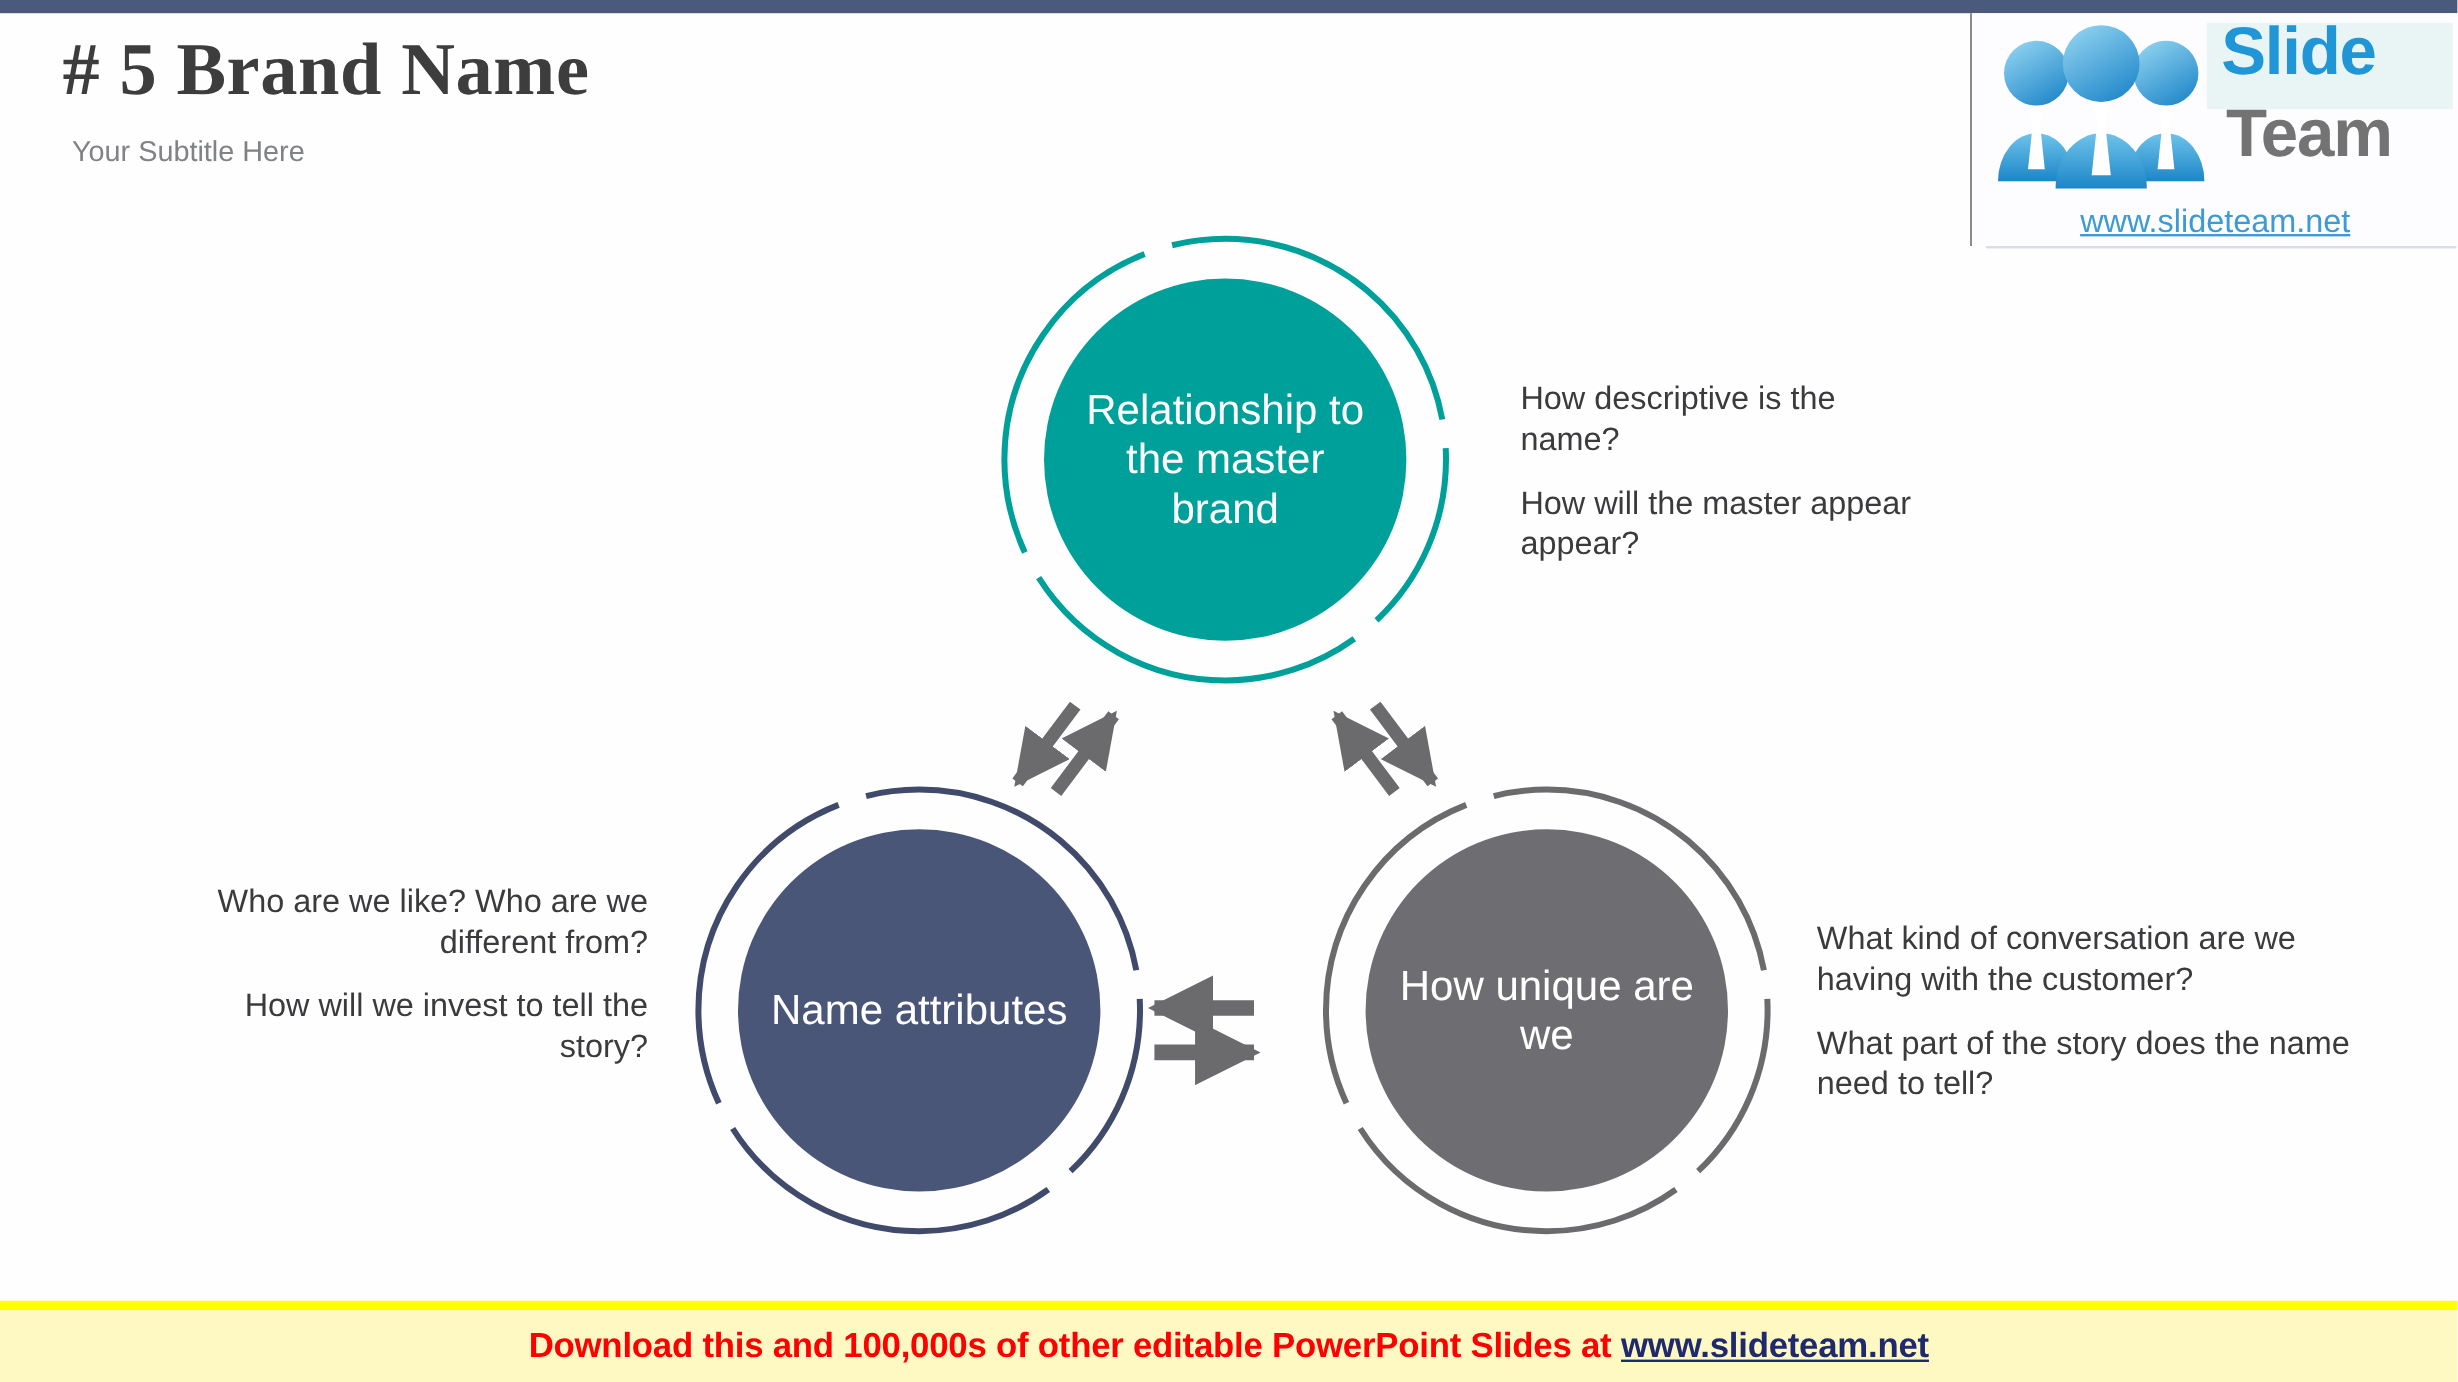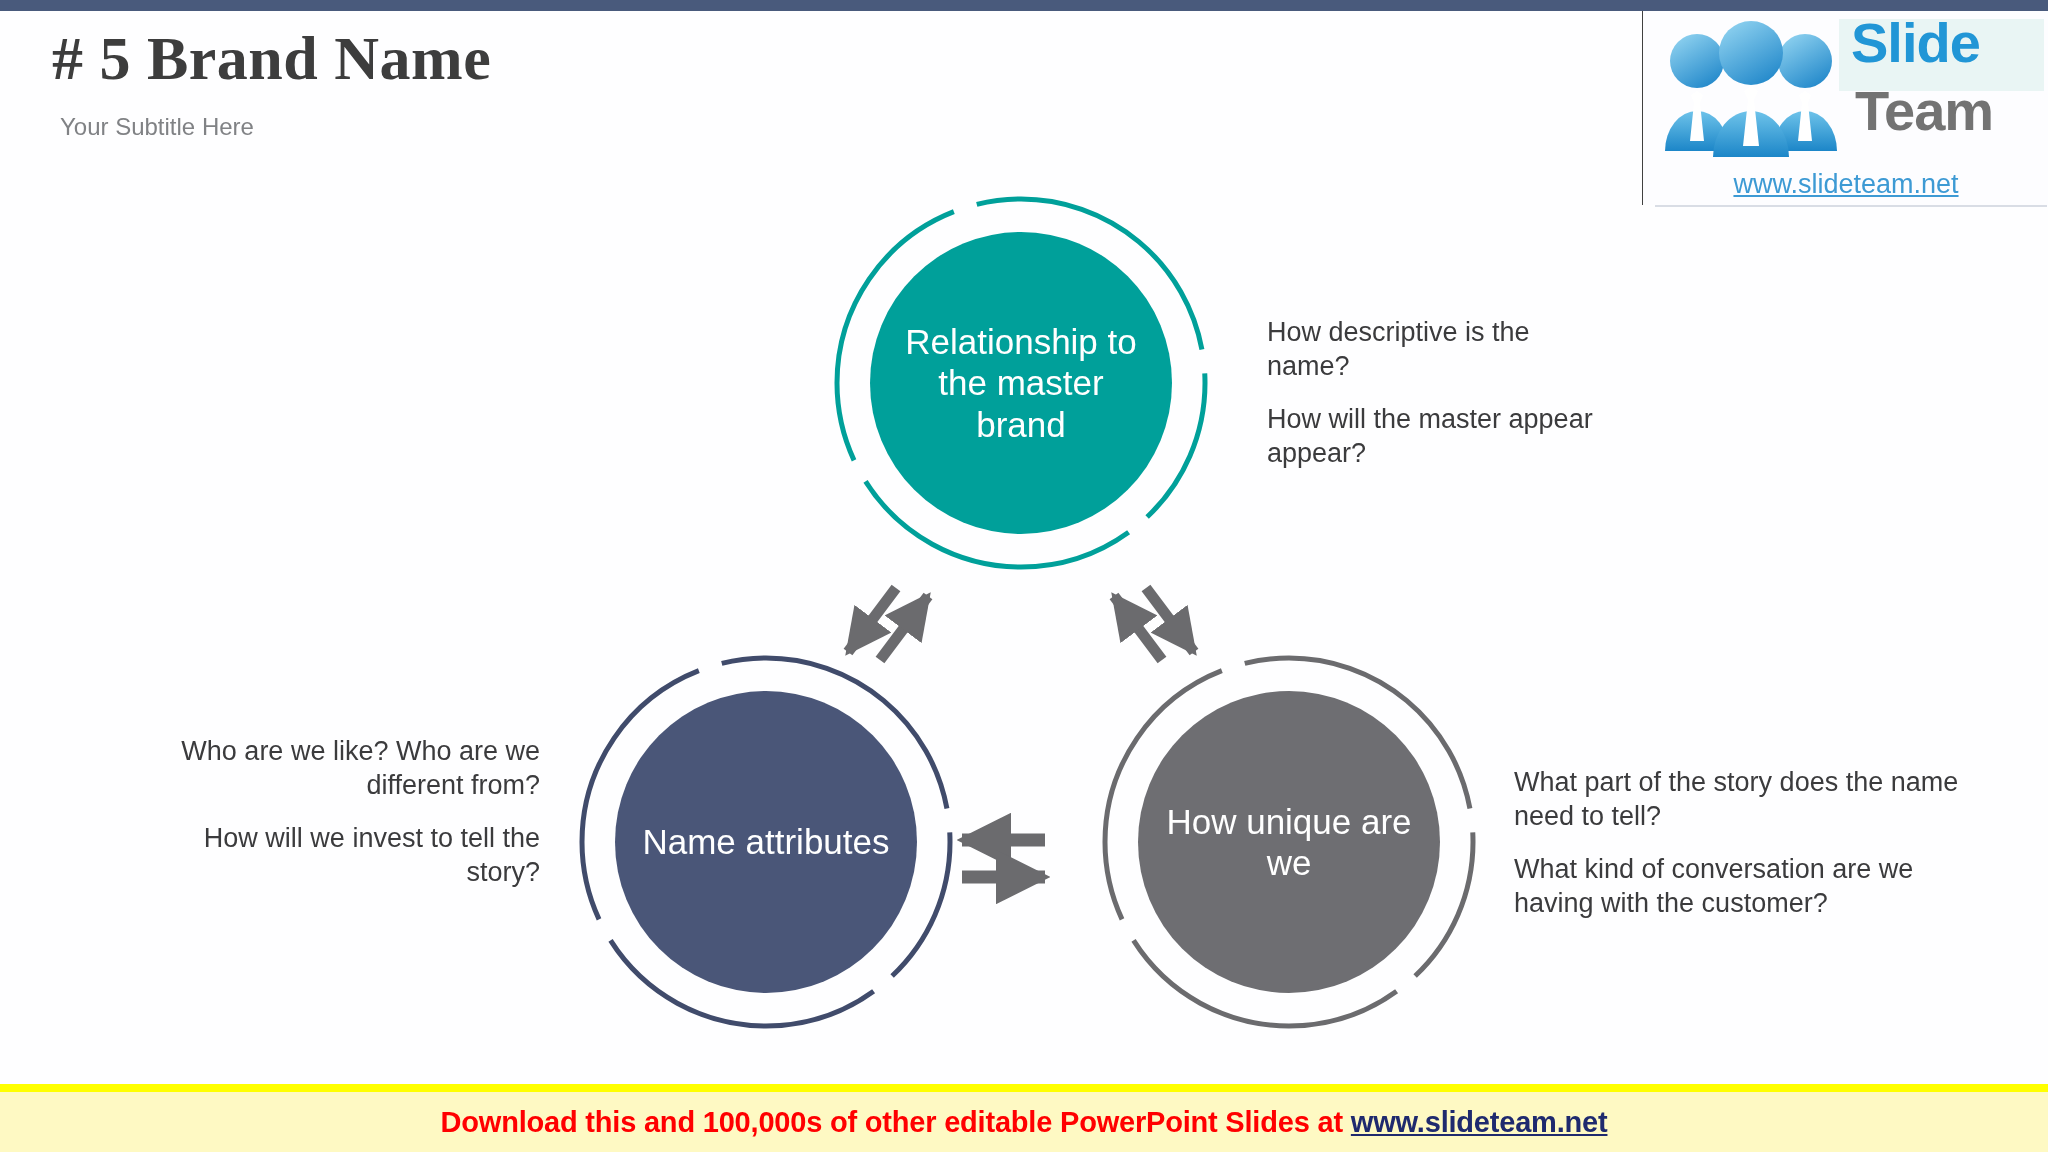--- a/index.html
+++ b/index.html
@@ -310,21 +310,21 @@
   <p>How descriptive is the name?</p>
   <p>How will the master appear appear?</p>
 </div>
 
 <div class="callout" id="callout-left">
   <p>Who are we like? Who are we different from?</p>
   <p>How will we invest to tell the story?</p>
 </div>
 
 <div class="callout" id="callout-right">
+  <p>What kind of conversation are we having with the customer?</p>
   <p>What part of the story does the name need to tell?</p>
-  <p>What kind of conversation are we having with the customer?</p>
 </div>
 
 <div class="banner-top-edge"></div>
 <div class="banner">
   <span>Download this and 100,000s of other editable PowerPoint Slides at</span>
   <span class="bn-link">www.slideteam.net</span>
 </div>
 
 </body></html>

